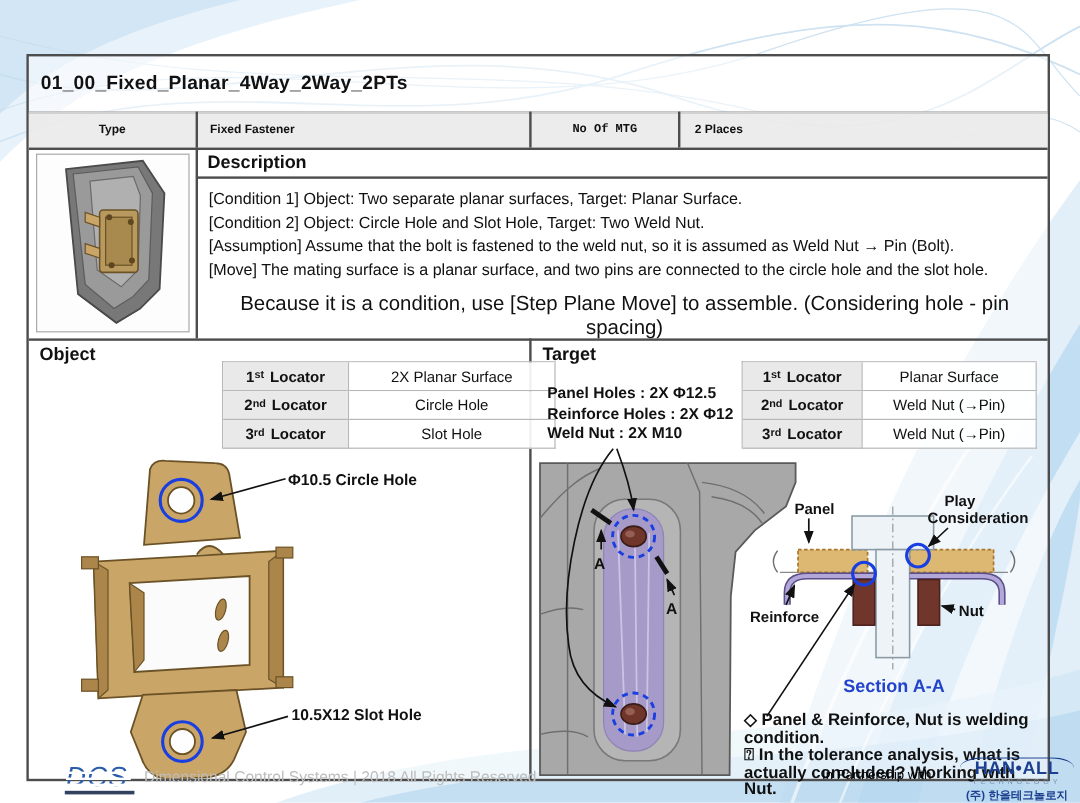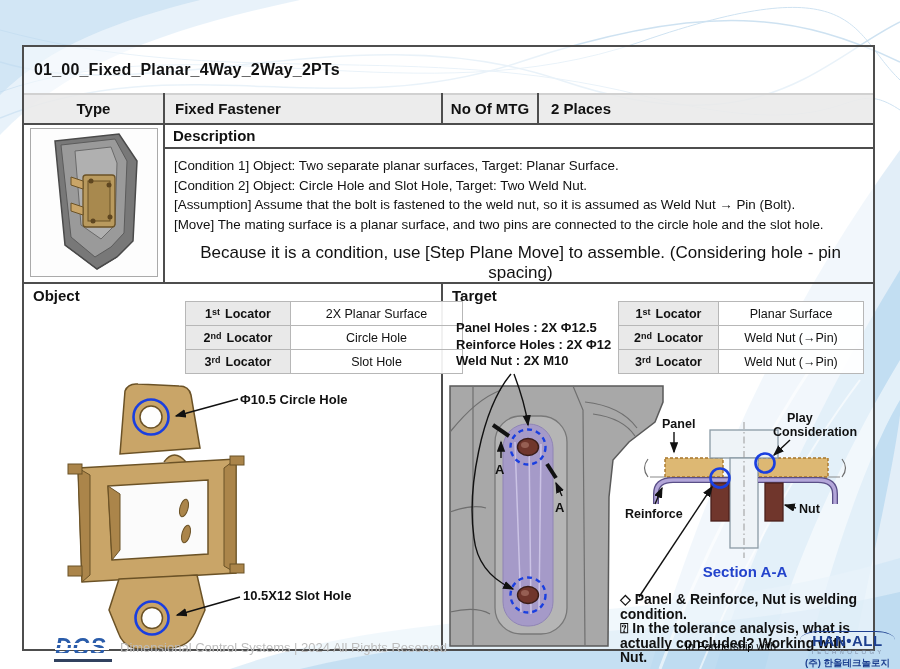--- a/index.html
+++ b/index.html
@@ -19,26 +19,26 @@
     z-index:2;box-sizing:border-box;margin-top:20px;
   }
   .title-row{
     position:absolute;left:0;top:0;width:849px;height:46px;
     border-bottom:2px solid #4d4d4d;display:flex;align-items:center;
   }
   .title-row .title{font-size:16px;font-weight:600;padding-left:10px;letter-spacing:.2px;}
   .header-row{
     position:absolute;left:0;top:46px;width:849px;height:30px;
     border-bottom:2px solid #4d4d4d;background:rgba(233,233,233,0.85);
-    display:flex;font-weight:bold;font-size:15px;
+    display:flex;font-weight:bold;font-size:10px;
   }
   .header-row .hcell{display:flex;align-items:center;box-sizing:border-box;height:30px;}
   .hc1{width:141px;justify-content:center;border-right:2px solid #4d4d4d;}
   .hc2{width:278px;padding-left:10px;border-right:2px solid #4d4d4d;}
-  .hc3{width:96px;justify-content:center;border-right:2px solid #4d4d4d;}
+  .hc3{width:124px;justify-content:center;border-right:2px solid #4d4d4d;font-family:Liberation Mono, monospace;}
   .hc4{flex:1;padding-left:12px;}
   .desc-row{position:absolute;left:0;top:76px;width:849px;height:159px;border-bottom:2px solid #4d4d4d;display:flex;}
   .thumb-cell{width:141px;border-right:2px solid #4d4d4d;box-sizing:border-box;display:flex;align-items:center;justify-content:center;}
   .thumb-frame{width:126px;height:147px;background:#fdfdfd;border:1px solid #aaa;}
   .desc-cell{flex:1;position:relative;}
   .desc-heading{font-size:15px;font-weight:bold;padding:4px 12px 3px 8px;border-bottom:2px solid #4d4d4d;}
   .desc-body{padding:7px 6px 0 9px;font-size:13.4px;line-height:19.5px;}
   .desc-body p{margin:0;}
   .desc-note{margin-top:9px !important;text-align:center;font-size:17px;}
   .main-row{position:absolute;left:0;top:235px;width:849px;height:367px;display:flex;}
@@ -70,21 +70,21 @@
   .blue-dash{fill:none;stroke:var(--highlight-blue);stroke-width:2.4;stroke-dasharray:5 4;}
   .lead{stroke:#111;stroke-width:1.4;fill:none;}
   .lead-thick{stroke:#111;stroke-width:4;fill:none;}
   .ann{font-weight:bold;font-size:13px;fill:#111;}
   .ann-sm{font-weight:bold;font-size:12.5px;fill:#111;}
   .cadline{stroke:#6f6f6f;stroke-width:1.2;fill:none;}
   .section-title{font-weight:bold;font-size:15px;fill:var(--section-blue);}
   .steel{fill:#eef3f7;stroke:#8a9aa5;stroke-width:1.3;}
   
   .footer{position:absolute;left:0;top:631px;width:900px;height:38px;z-index:2;}
-  .dcs-logo{position:absolute;left:55px;top:5px;font-size:23px;font-weight:bold;font-style:italic;
+  .dcs-logo{position:absolute;left:55px;top:5px;font-size:23px;font-weight:normal;font-style:italic;
     color:var(--dcs-blue);letter-spacing:1px;line-height:22px;}
   .dcs-logo i{position:absolute;left:0;right:-2px;height:1.5px;background:#fff;}
   .dcs-tagline{position:absolute;left:54px;top:28px;width:58px;height:3px;background:#31415f;}
   .copyright{position:absolute;left:120px;top:9px;font-size:13px;color:#bdbdbd;}
   .partnership{position:absolute;left:685px;top:9px;font-size:11px;color:#000000;}
   .hanall{position:absolute;left:800px;top:0px;width:95px;text-align:center;}
   .hanall-name{font-size:15px;font-weight:bold;color:var(--hanall-navy);letter-spacing:.5px;border-top:1.5px solid var(--hanall-navy);border-radius:40%/100% ;}
   .hanall-sub{font-size:6px;letter-spacing:3.2px;color:#8090a8;margin-top:0px;}
   .hanall-kr{font-size:9.5px;font-weight:bold;color:var(--hanall-navy);margin-top:2px;}
 </style>
@@ -348,20 +348,20 @@
     </div>
   </div>
 </div>
 
 <div class="footer">
   <div class="dcs-logo">
     <span>DCS</span>
     <i style="top:7px;"></i><i style="top:12px;"></i><i style="top:17px;"></i>
   </div>
   <div class="dcs-tagline"></div>
-  <div class="copyright">Dimensional Control Systems | 2024 All Rights Reserved</div>
+  <div class="copyright">Dimensional Control Systems | 2018 All Rights Reserved</div>
   <div class="partnership">In Partnership with</div>
   <div class="hanall">
     <div class="hanall-name">HAN•ALL</div>
     <div class="hanall-sub">TECHNOLOGY</div>
     <div class="hanall-kr">(주) 한올테크놀로지</div>
   </div>
 </div>
 
 </body></html>

